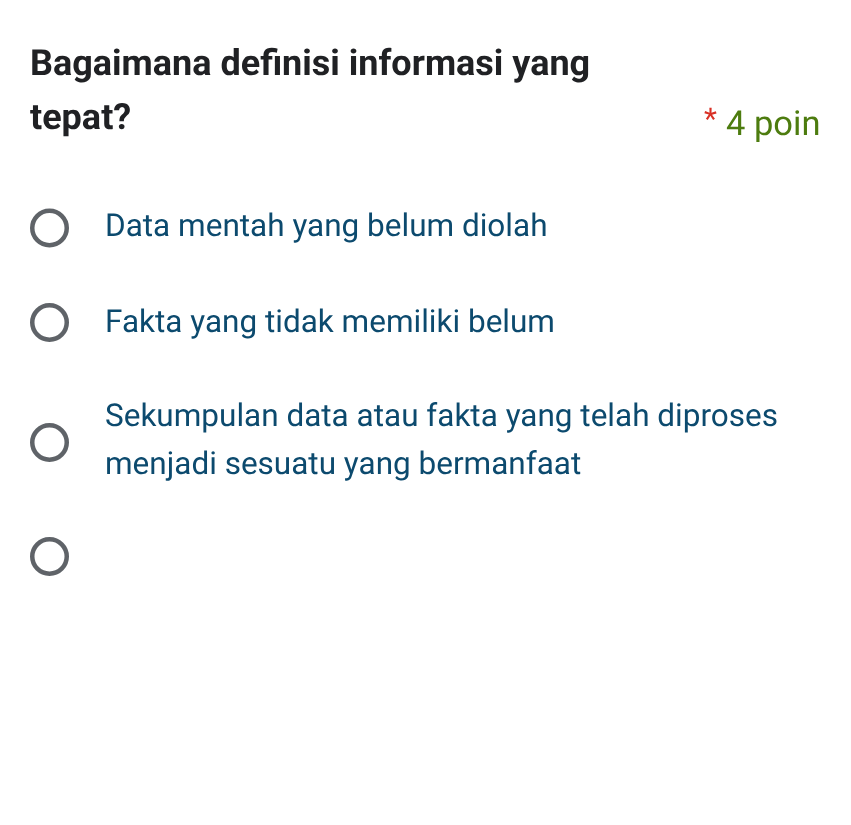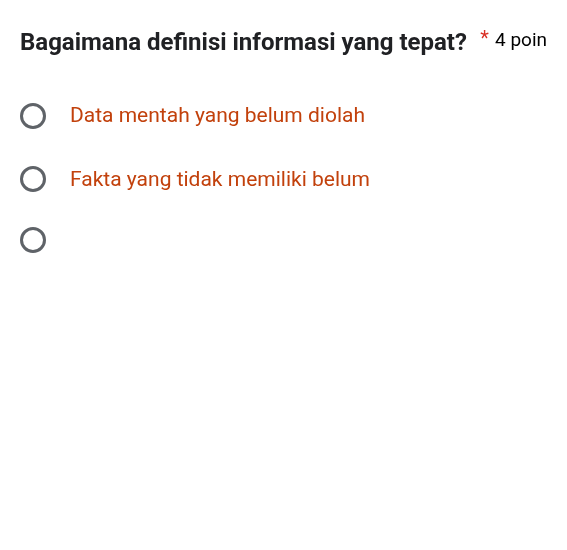--- a/index.html
+++ b/index.html
@@ -6,21 +6,21 @@
   body {
     margin: 0;
     padding: 24px 20px;
     font-family: Roboto, Arial, sans-serif;
     background: #fff;
     color: #202124;
     width: 567px;
   }
   .question-header {
     display: flex;
-    align-items: flex-start;
+    align-items: flex-end;
     gap: 8px;
     margin-bottom: 40px;
   }
   .question-text {
     font-size: 24px;
     font-weight: 700;
     line-height: 1.5;
     color: #202124;
     flex: 1;
   }
@@ -30,22 +30,22 @@
     gap: 6px;
     padding-top: 4px;
     white-space: nowrap;
   }
   .required {
     color: #d93025;
     font-size: 20px;
     line-height: 1;
   }
   .points {
-    color: #000000;
-    font-size: 19px;
+    color: #4d7c0f;
+    font-size: 23px;
   }
   .options {
     display: flex;
     flex-direction: column;
     gap: 32px;
   }
   .option {
     display: flex;
     align-items: center;
     gap: 24px;
@@ -53,21 +53,21 @@
   }
   .radio {
     width: 26px;
     height: 26px;
     border: 3px solid #5f6368;
     border-radius: 50%;
     flex-shrink: 0;
   }
   .option-label {
     font-size: 21px;
-    color: #c2410c;
+    color: #0c4a6e;
     line-height: 1.5;
   }
 </style>
 </head>
 <body>
 
 <div class="question-header">
   <div class="question-text">Bagaimana definisi informasi yang tepat?</div>
   <div class="meta">
     <span class="required">*</span>
@@ -79,14 +79,18 @@
   <div class="option">
     <span class="radio"></span>
     <span class="option-label">Data mentah yang belum diolah</span>
   </div>
   <div class="option">
     <span class="radio"></span>
     <span class="option-label">Fakta yang tidak memiliki belum</span>
   </div>
   <div class="option">
     <span class="radio"></span>
+    <span class="option-label">Sekumpulan data atau fakta yang telah diproses menjadi sesuatu yang bermanfaat</span>
+  </div>
+  <div class="option">
+    <span class="radio"></span>
   </div>
 </div>
 
 </body></html>

